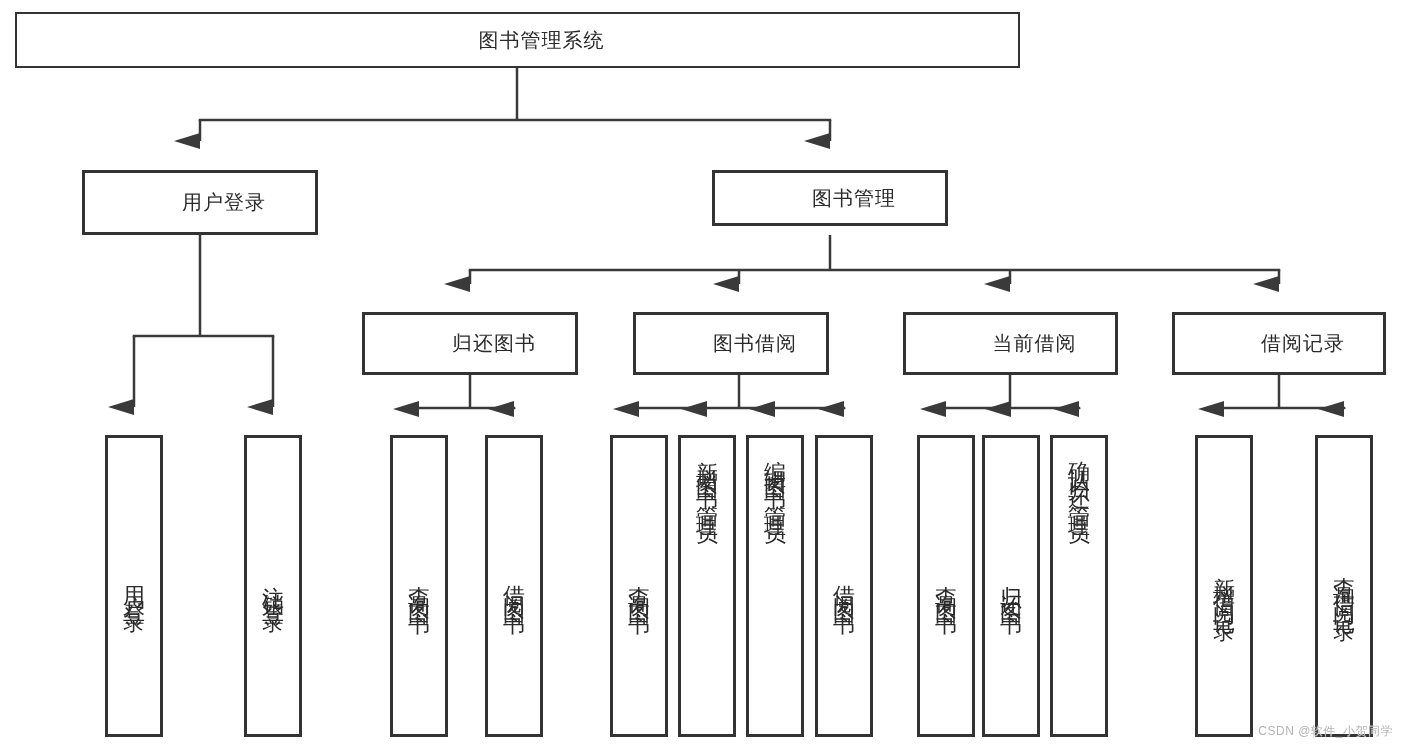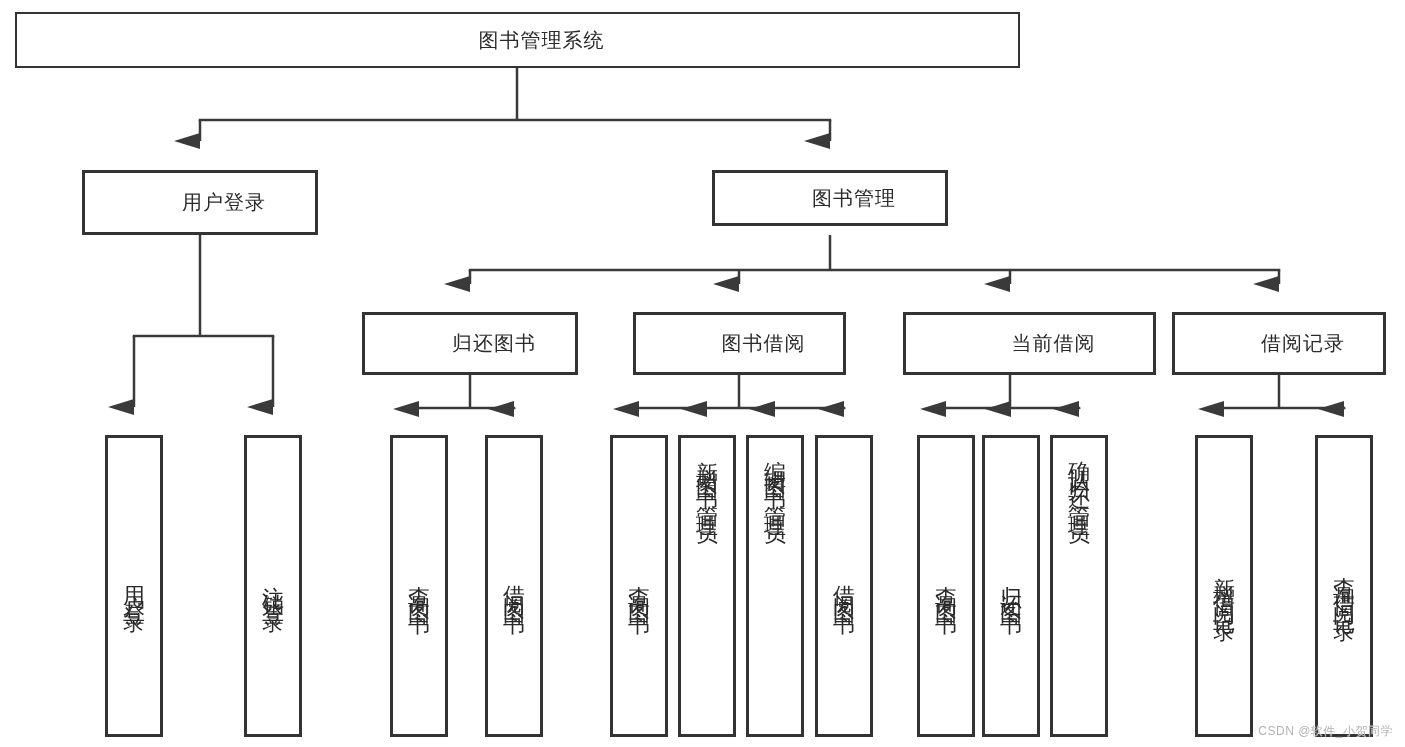--- a/index.html
+++ b/index.html
@@ -118,22 +118,22 @@
     <line x1="1224" y1="408" x2="1224" y2="409" stroke="#3a3a3a" stroke-width="2.5" marker-end="url(#arrow)"></line>
     <line x1="1344" y1="408" x2="1344" y2="409" stroke="#3a3a3a" stroke-width="2.5" marker-end="url(#arrow)"></line>
   </svg>
 
   <div class="node hbox root">图书管理系统</div>
 
   <div class="node hbox" style="left:82px; top:170px; width:236px; height:65px;">用户登录</div>
   <div class="node hbox" style="left:712px; top:170px; width:236px; height:56px;">图书管理</div>
 
   <div class="node hbox" style="left:362px; top:312px; width:216px; height:63px;">归还图书</div>
-  <div class="node hbox" style="left:633px; top:312px; width:213px; height:63px;">图书借阅</div>
-  <div class="node hbox" style="left:903px; top:312px; width:253px; height:63px;">当前借阅</div>
+  <div class="node hbox" style="left:633px; top:312px; width:196px; height:63px;">图书借阅</div>
+  <div class="node hbox" style="left:903px; top:312px; width:215px; height:63px;">当前借阅</div>
   <div class="node hbox" style="left:1172px; top:312px; width:214px; height:63px;">借阅记录</div>
 
   <div class="node vbox" style="left:105px;">用户登录</div>
   <div class="node vbox" style="left:244px;">注销登录</div>
   <div class="node vbox" style="left:390px;">查询图书</div>
   <div class="node vbox" style="left:485px;">借阅图书</div>
   <div class="node vbox" style="left:610px;">查询图书</div>
   <div class="node vbox top-align" style="left:678px;">新增图书（管理员）</div>
   <div class="node vbox top-align" style="left:746px;">编辑图书（管理员）</div>
   <div class="node vbox" style="left:815px;">借阅图书</div>

